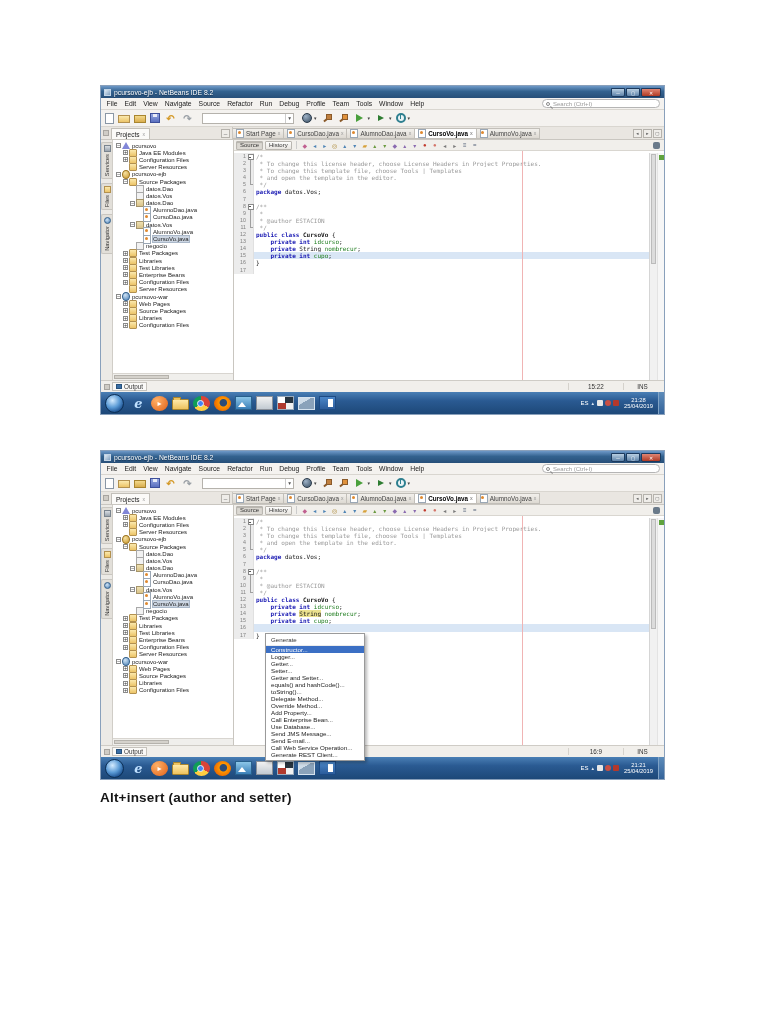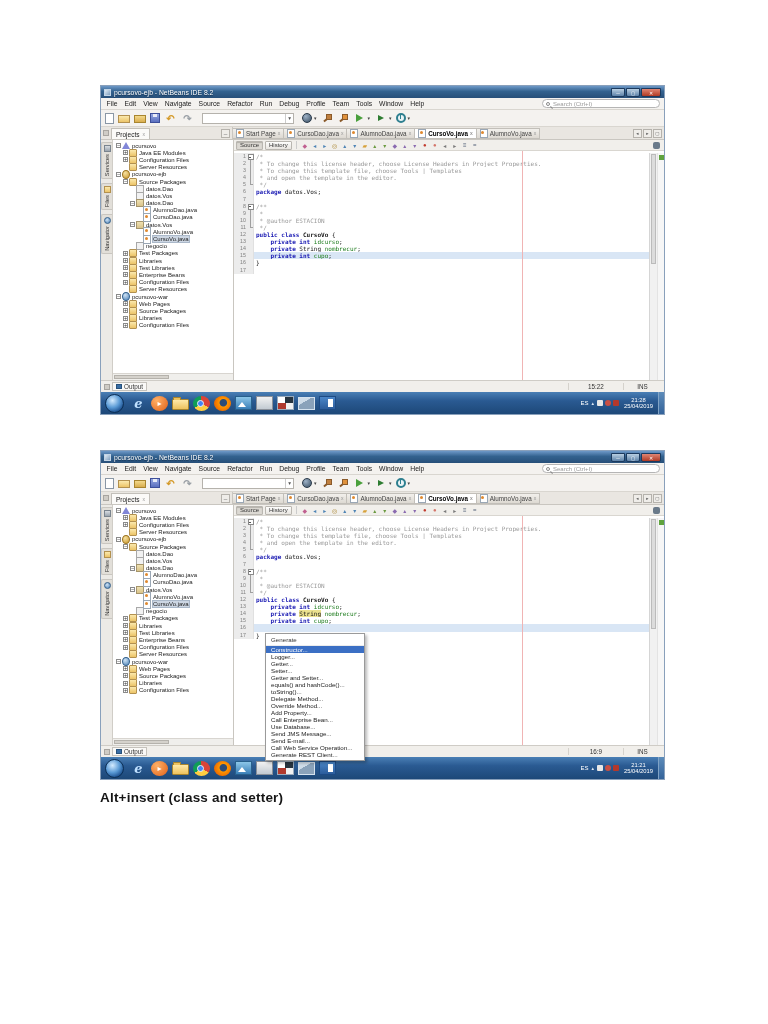--- a/index.html
+++ b/index.html
@@ -1060,13 +1060,13 @@
           </span>
         <span class="tray-clock">
           <div>21:21</div>
           <div>25/04/2019</div>
         </span>
         <span class="showdesk"></span>
       </span>
     </div>
   </div>
   </div>
-<div class="caption">Alt+insert (class and setter)</div>
+<div class="caption">Alt+insert (author and setter)</div>
 
 </body></html>

